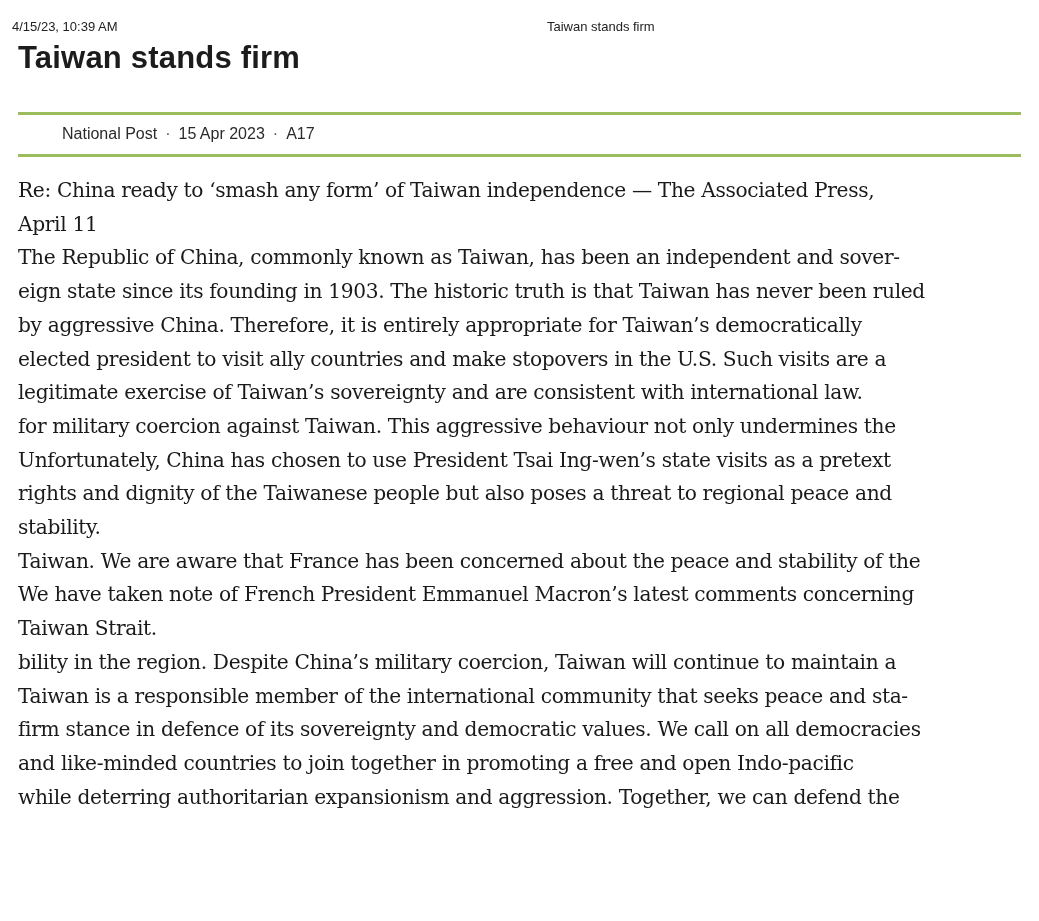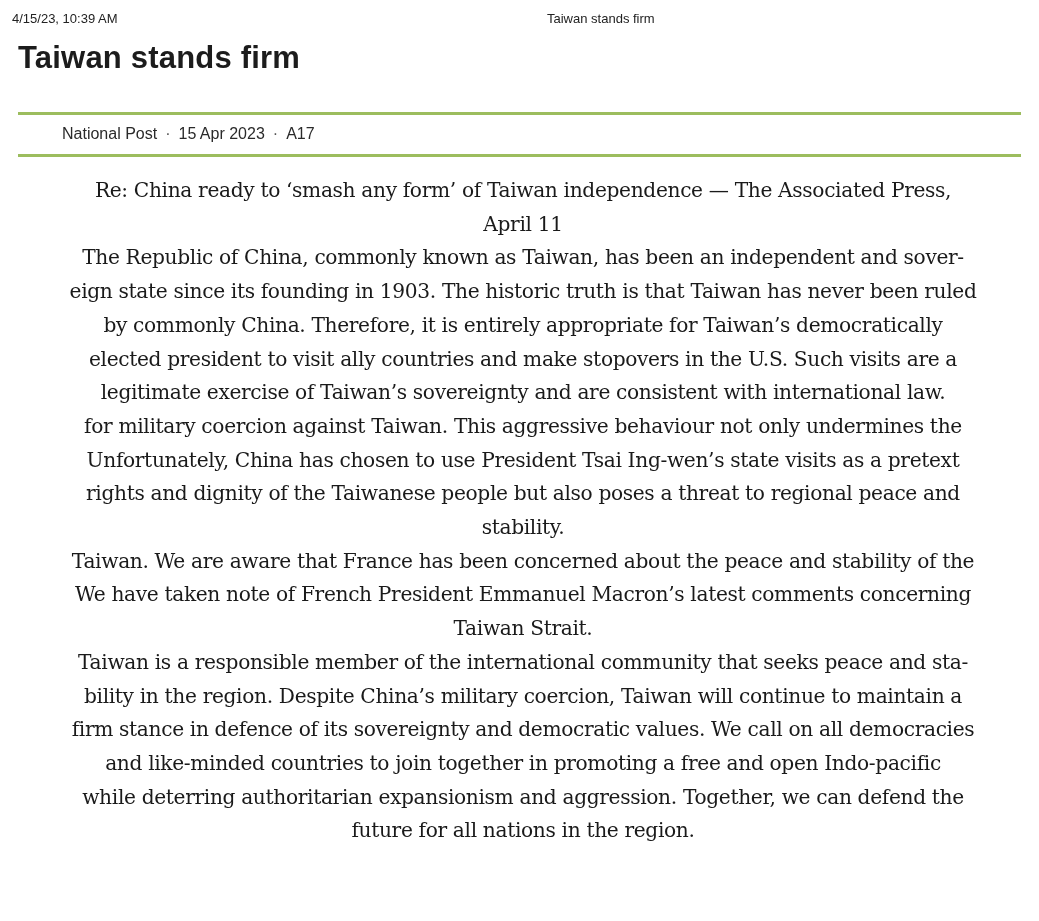--- a/index.html
+++ b/index.html
@@ -1,21 +1,21 @@
 <!DOCTYPE html>
 <html><head>
 <meta charset="utf-8">
 <style>
   html, body { margin: 0; padding: 0; }
   body {
     width: 1039px; height: 921px; background: #ffffff; position: relative; overflow: hidden;
     color: #1a1a1a;
   }
   .print-header {
-    position: absolute; top: 11px; left: 0; width: 934px; height: 16px;
+    position: absolute; top: 19px; left: 0; width: 934px; height: 16px;
     font-family: "Liberation Sans", sans-serif; font-size: 13px; color: #222;
   }
   .print-date { position: absolute; left: 12px; top: 0; }
   .print-title { position: absolute; left: 547px; top: 0; }
   .headline {
     position: absolute; left: 18px; top: 40px; margin: 0;
     font-family: "Liberation Sans", sans-serif; font-weight: bold; font-size: 31px; color: #1c1c1c;
     letter-spacing: 0.2px;
   }
   .rule {
@@ -28,21 +28,21 @@
     font-family: "Liberation Sans", sans-serif; font-size: 16px; color: #2a2a2a;
     white-space: nowrap;
     margin-left: 44px;
   }
   .meta .sep { margin: 0 8px; color: #555; }
   .article {
     position: absolute; left: 18px; top: 174px; width: 1010px;
     font-family: "DejaVu Serif", "Liberation Serif", serif;
     font-size: 20.2px; line-height: 33.7px; color: #1a1a1a;
   }
-  .article .line { display: block; white-space: nowrap; letter-spacing: -0.35px; text-align: center; }
+  .article .line { display: block; white-space: nowrap; letter-spacing: -0.35px; }
 </style>
 </head>
 <body>
 
 <div class="print-header">
   <span class="print-date">4/15/23, 10:39 AM</span>
   <span class="print-title">Taiwan stands firm</span>
 </div>
 
 <h1 class="headline">Taiwan stands firm</h1>
@@ -53,29 +53,28 @@
   <span>National Post</span><span class="sep">·</span><span>15 Apr 2023</span><span class="sep">·</span><span>A17</span>
 </div>
 
 <div class="rule bottom"></div>
 
 <div class="article">
   <span class="line">Re: China ready to ‘smash any form’ of Taiwan independence — The Associated Press,</span>
   <span class="line">April 11</span>
   <span class="line">The Republic of China, commonly known as Taiwan, has been an independent and sover-</span>
   <span class="line">eign state since its founding in 1903. The historic truth is that Taiwan has never been ruled</span>
-  <span class="line">by commonly China. Therefore, it is entirely appropriate for Taiwan’s democratically</span>
+  <span class="line">by aggressive China. Therefore, it is entirely appropriate for Taiwan’s democratically</span>
   <span class="line">elected president to visit ally countries and make stopovers in the U.S. Such visits are a</span>
   <span class="line">legitimate exercise of Taiwan’s sovereignty and are consistent with international law.</span>
   <span class="line">for military coercion against Taiwan. This aggressive behaviour not only undermines the</span>
   <span class="line">Unfortunately, China has chosen to use President Tsai Ing-wen’s state visits as a pretext</span>
   <span class="line">rights and dignity of the Taiwanese people but also poses a threat to regional peace and</span>
   <span class="line">stability.</span>
   <span class="line">Taiwan. We are aware that France has been concerned about the peace and stability of the</span>
   <span class="line">We have taken note of French President Emmanuel Macron’s latest comments concerning</span>
   <span class="line">Taiwan Strait.</span>
+  <span class="line">bility in the region. Despite China’s military coercion, Taiwan will continue to maintain a</span>
   <span class="line">Taiwan is a responsible member of the international community that seeks peace and sta-</span>
-  <span class="line">bility in the region. Despite China’s military coercion, Taiwan will continue to maintain a</span>
   <span class="line">firm stance in defence of its sovereignty and democratic values. We call on all democracies</span>
   <span class="line">and like-minded countries to join together in promoting a free and open Indo-pacific</span>
   <span class="line">while deterring authoritarian expansionism and aggression. Together, we can defend the</span>
-  <span class="line">future for all nations in the region.</span>
 </div>
 
 </body></html>

